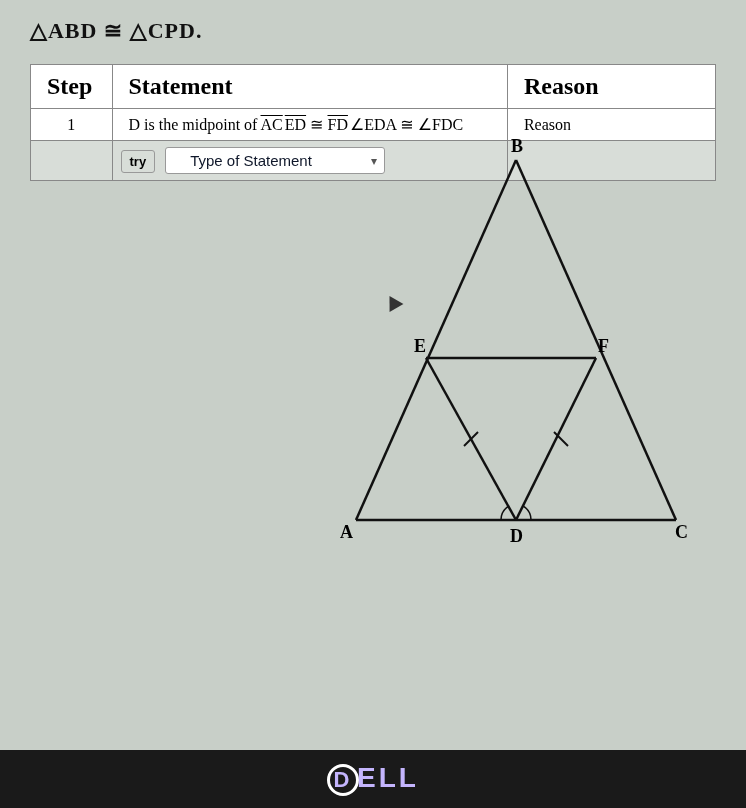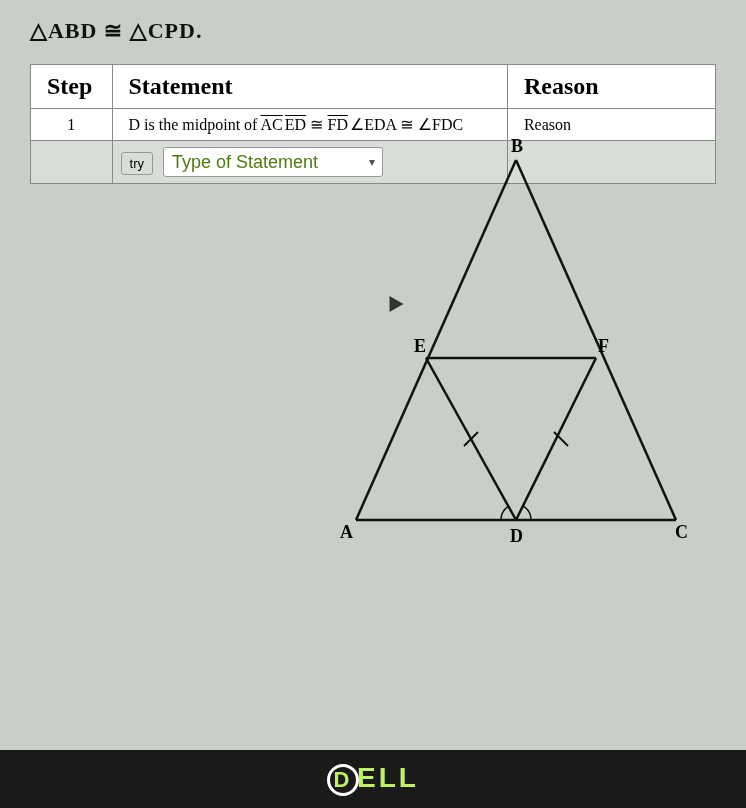--- a/index.html
+++ b/index.html
@@ -84,29 +84,30 @@
     }
 
     .try-button {
       background: #d8ddd8;
       border: 1px solid #999;
       border-radius: 3px;
       padding: 3px 8px;
       font-size: 13px;
       cursor: pointer;
       margin-right: 6px;
+      font-weight: bold;
     }
 
     .type-dropdown {
       background: white;
       border: 1px solid #999;
       border-radius: 3px;
-      padding: 4px 30px 4px 8px;
-      font-size: 18px;
-      color: #4d7c0f;
+      padding: 4px 30px 4px 24px;
+      font-size: 15px;
+      color: #0f172a;
       cursor: pointer;
       min-width: 220px;
       appearance: none;
       -webkit-appearance: none;
       position: relative;
     }
 
     .dropdown-wrapper {
       position: relative;
       display: inline-block;
@@ -138,21 +139,21 @@
       background: #1a1a1a;
       display: flex;
       align-items: center;
       justify-content: center;
       position: absolute;
       bottom: 0;
       left: 0;
     }
 
     .dell-logo {
-      color: #bef264;
+      color: #c4b5fd;
       font-size: 28px;
       font-weight: bold;
       font-family: Arial, sans-serif;
       letter-spacing: 3px;
     }
 
     .dell-circle {
       display: inline-block;
       width: 32px;
       height: 32px;

